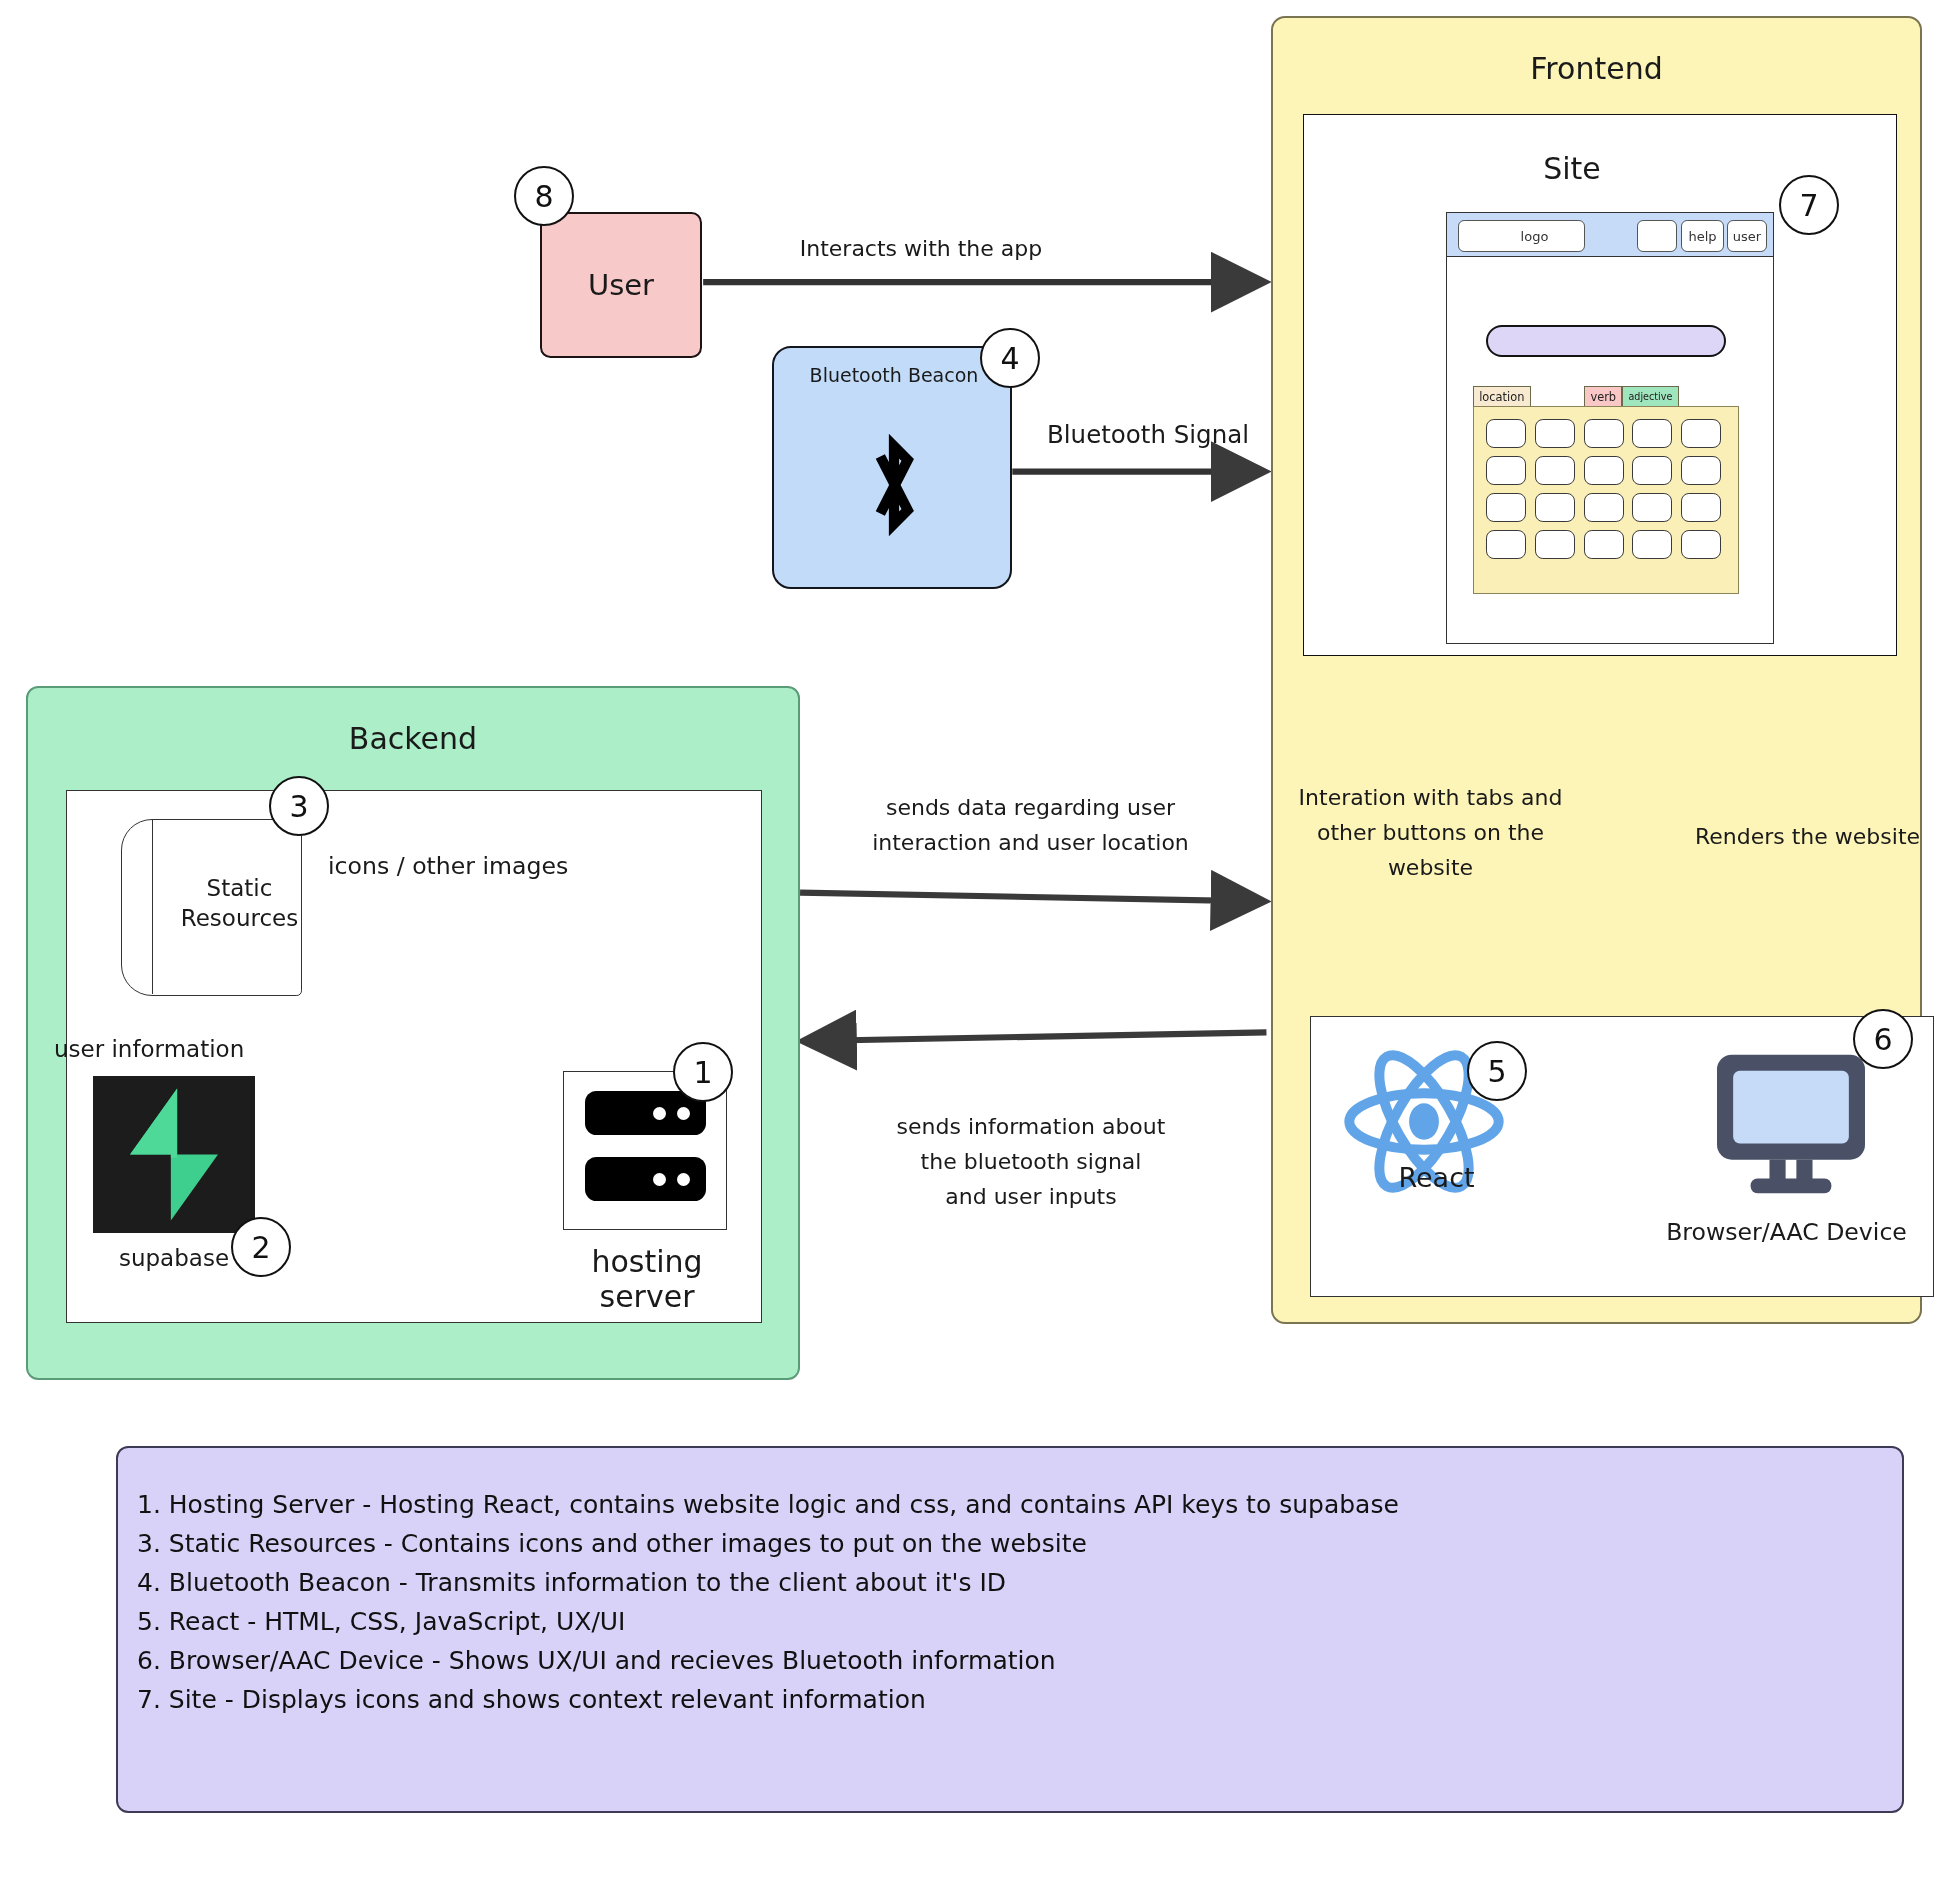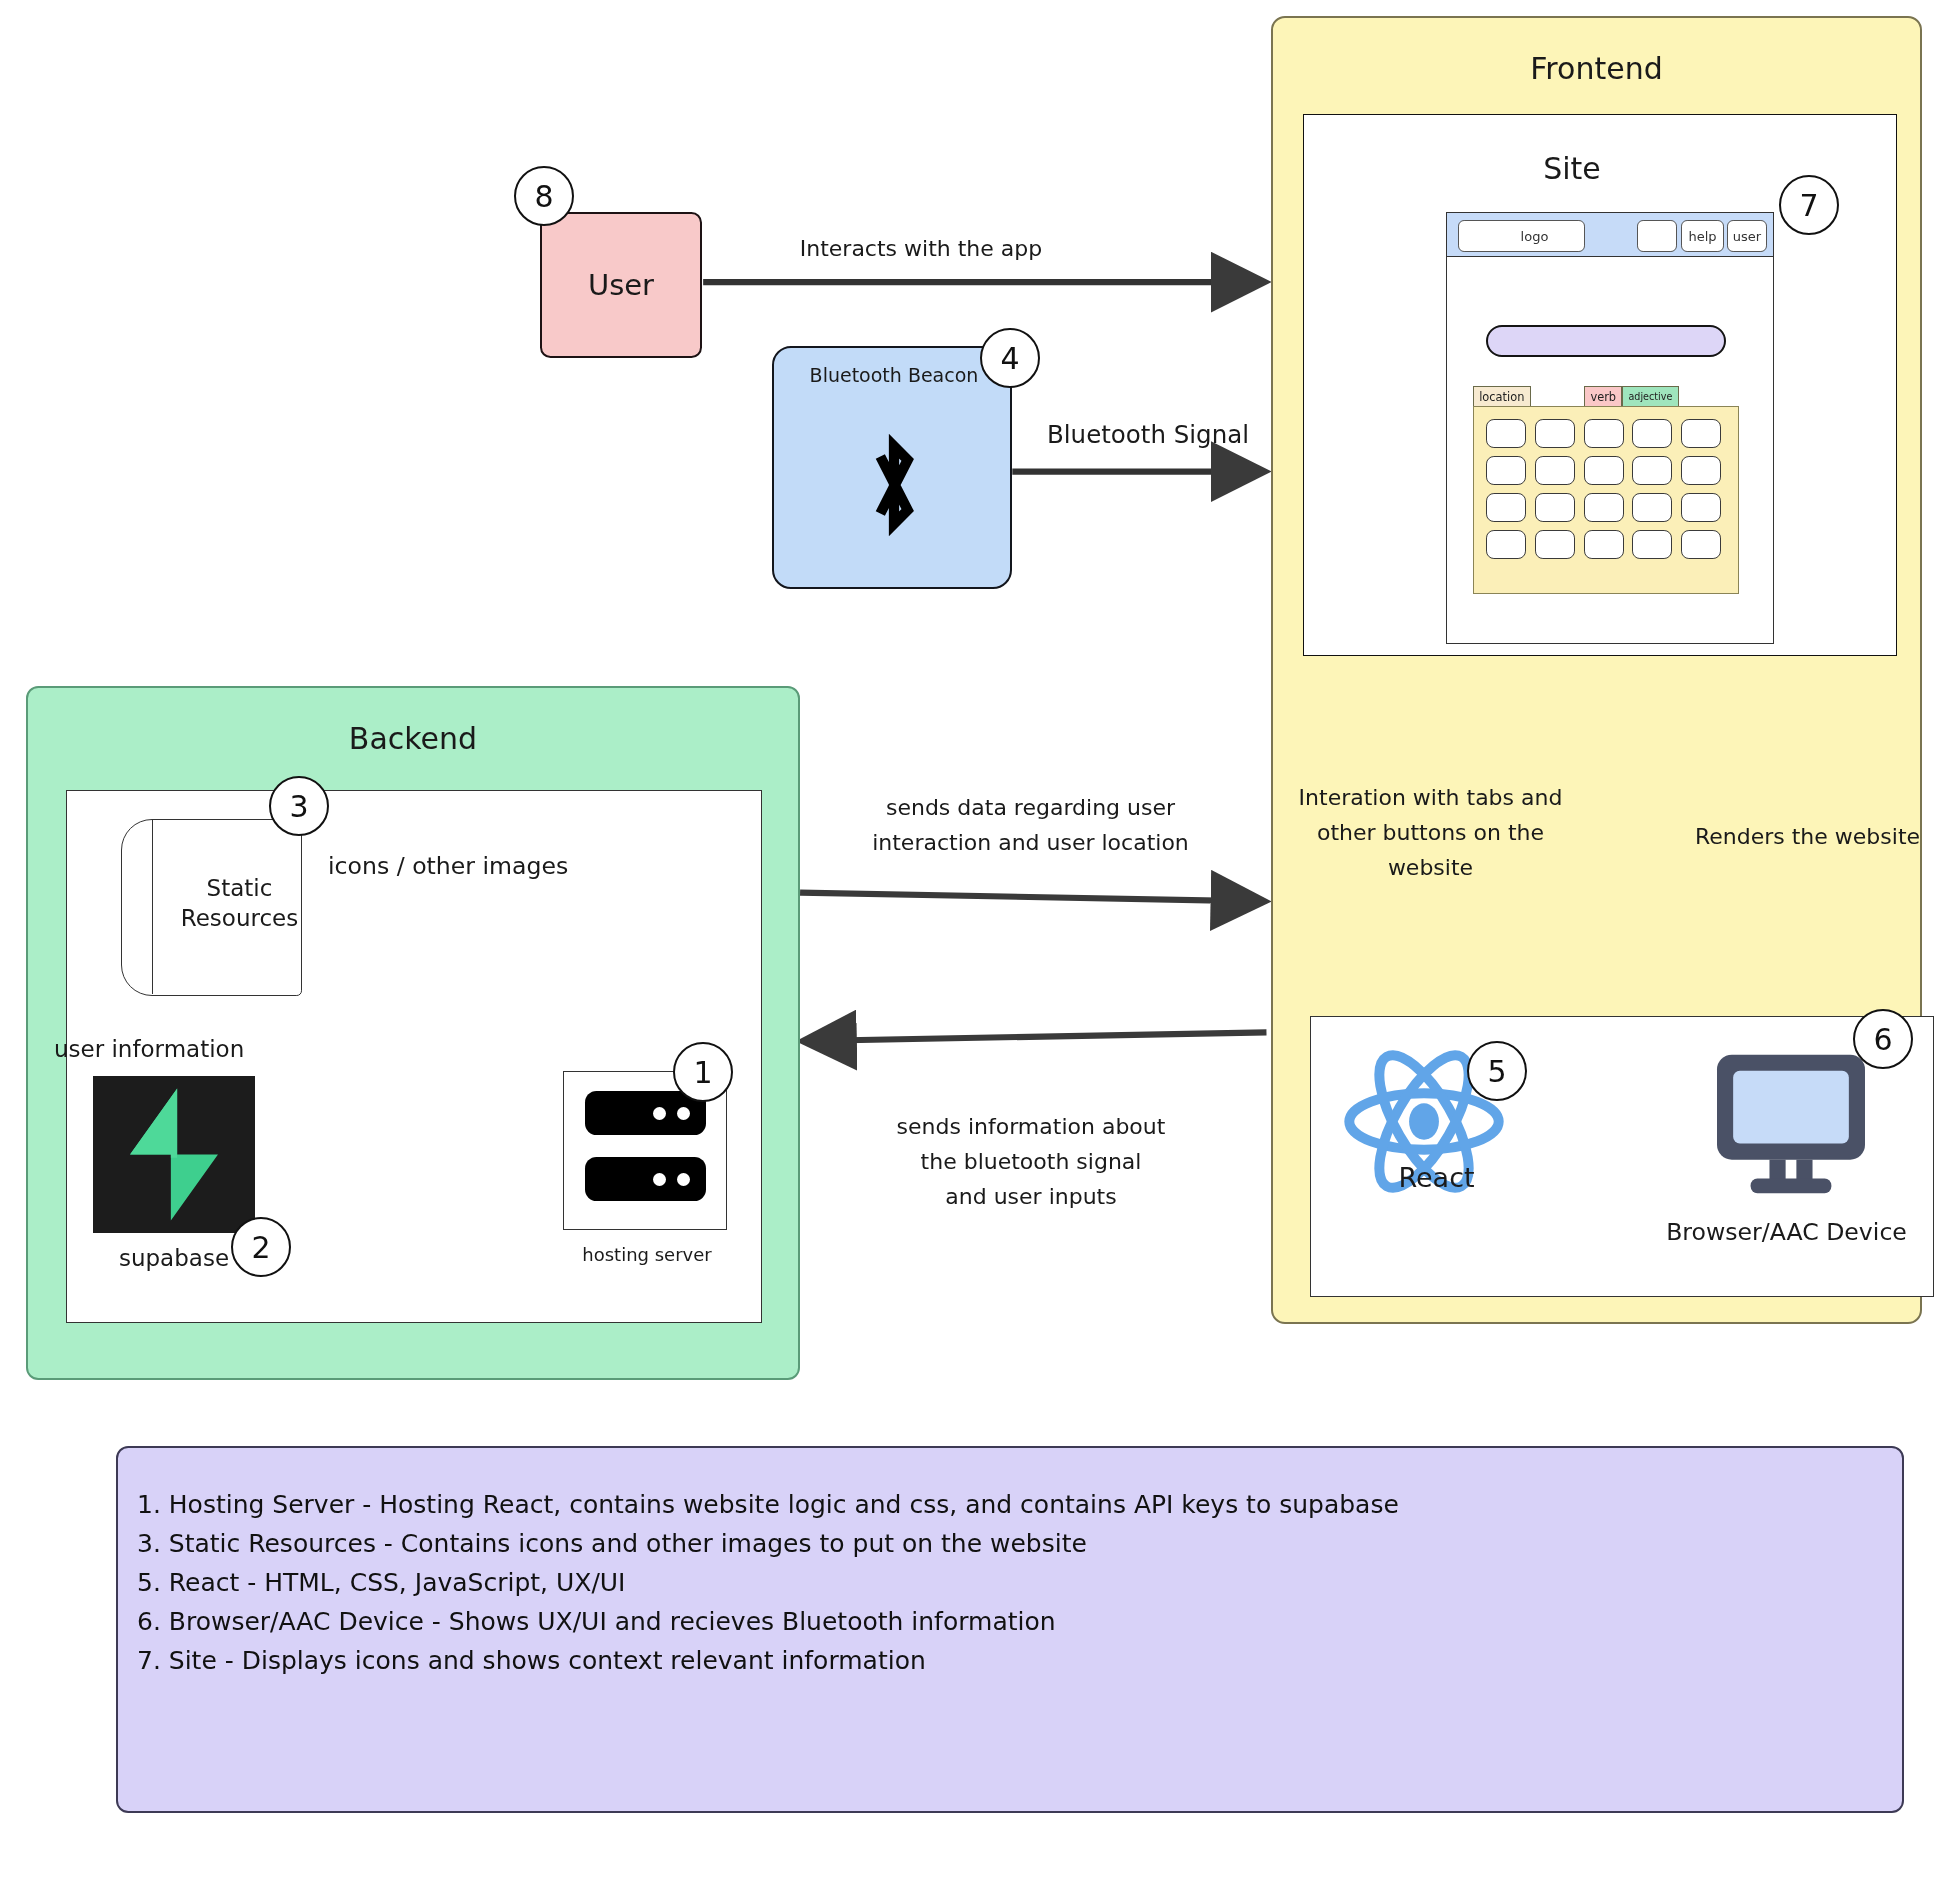--- a/index.html
+++ b/index.html
@@ -73,21 +73,21 @@
   #supabase-tile{left:93px;top:1076px;width:162px;height:157px;background:#1c1c1c;}
   #supabase-tile svg{display:block;}
   #supabase-label{left:74px;top:1245px;width:162px;text-align:center;font-size:23px;}
   #user-info-label{left:54px;top:1036px;width:262px;font-size:23px;}
 
   
   #hosting-box{left:563px;top:1071px;width:164px;height:159px;background:#fff;
     border:1.7px solid #333;box-sizing:border-box;}
   .srv-bar{position:absolute;left:21px;width:121px;height:44px;background:#000;border-radius:11.4px;}
   .srv-dot{position:absolute;width:13px;height:13px;border-radius:50%;background:#fff;top:15.7px;}
-  #hosting-label{left:542px;top:1244px;width:210px;text-align:center;font-size:18px;}
+  #hosting-label{left:542px;top:1244px;width:210px;text-align:center;font-size:30px;}
 
   
   .edge-lbl{position:absolute;text-align:center;font-size:22px;line-height:35px;color:#1a1a1a;}
 
   
   .callout{position:absolute;width:56px;height:56px;border-radius:50%;background:#fff;
     border:2.2px solid #111;display:flex;align-items:center;justify-content:center;
     font-size:30px;color:#111;z-index:40;}
 
   
@@ -275,17 +275,18 @@
 <div class="callout" style="left:1779px;top:175px;">7</div>
 <div class="callout" style="left:269px;top:776px;">3</div>
 <div class="callout" style="left:673px;top:1042px;">1</div>
 <div class="callout" style="left:231px;top:1217px;">2</div>
 <div class="callout" style="left:1467px;top:1041px;">5</div>
 <div class="callout" style="left:1853px;top:1009px;">6</div>
 
 <div class="abs" id="legend-box">
   <div class="legend-line">1. Hosting Server - Hosting React, contains website logic and css, and contains API keys to supabase</div>
   <div class="legend-line">3. Static Resources - Contains icons and other images to put on the website</div>
+  <div class="legend-line">4. Bluetooth Beacon - Transmits information to the client about it's ID</div>
   <div class="legend-line">5. React - HTML, CSS, JavaScript, UX/UI</div>
   <div class="legend-line">6. Browser/AAC Device - Shows UX/UI and recieves Bluetooth information</div>
   <div class="legend-line">7. Site - Displays icons and shows context relevant information</div>
 </div>
 
 
 </body></html>

